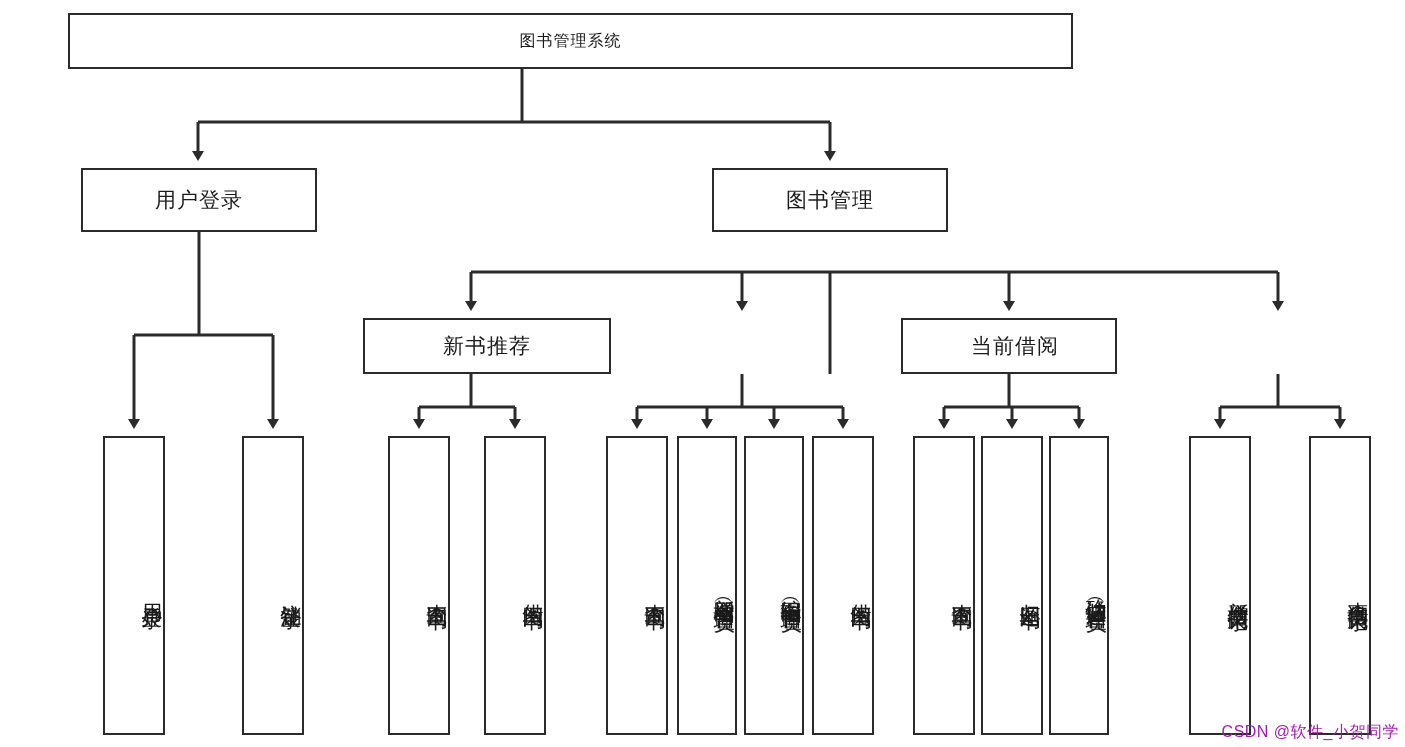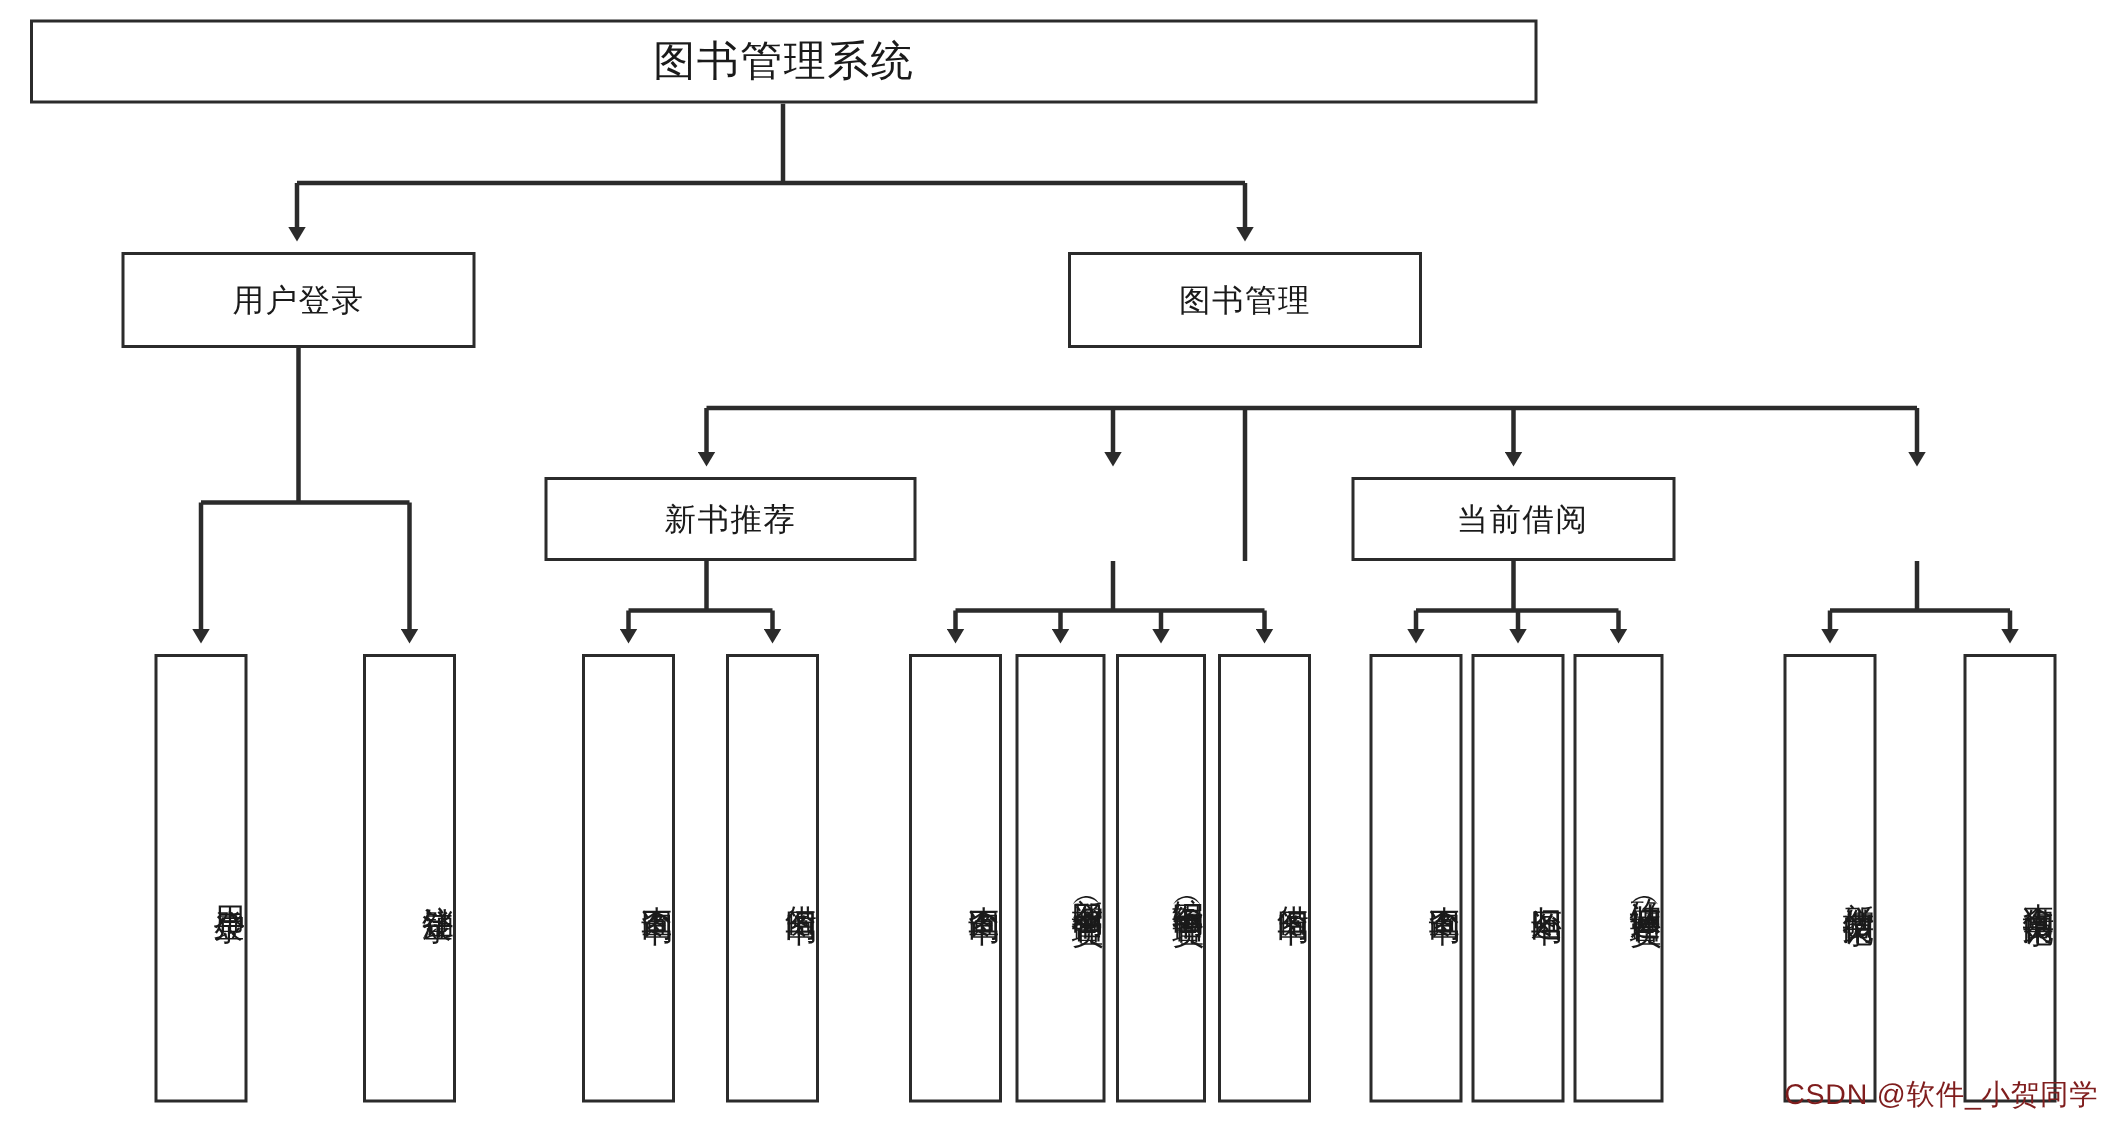--- a/index.html
+++ b/index.html
@@ -41,36 +41,37 @@
     align-items: flex-start;
     justify-content: center;
     padding-top: 10px;
   }
   .node-v > span {
     writing-mode: vertical-rl;
     text-orientation: upright;
     display: block;
   }
   .root {
-    font-size: 28px;
+    font-size: 16px;
+    margin-left: 48px;
   }
   svg.links {
     position: absolute;
     left: 0;
     top: 0;
     width: 1405px;
     height: 747px;
     pointer-events: none;
   }
   .watermark {
     position: absolute;
     right: 6px;
     bottom: 4px;
-    font-size: 19px;
-    color: #7f1d1d;
+    font-size: 16px;
+    color: #a21caf;
     white-space: nowrap;
     letter-spacing: 0.5px;
   }
 </style>
 </head>
 <body>
 
 <div id="canvas">
 
   <svg class="links" viewBox="0 0 1405 747">

